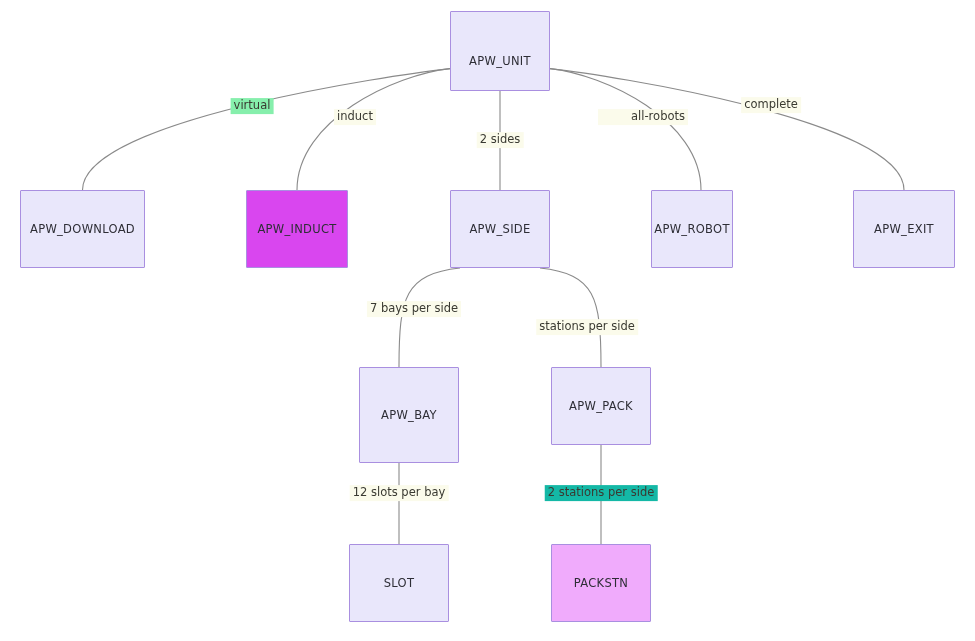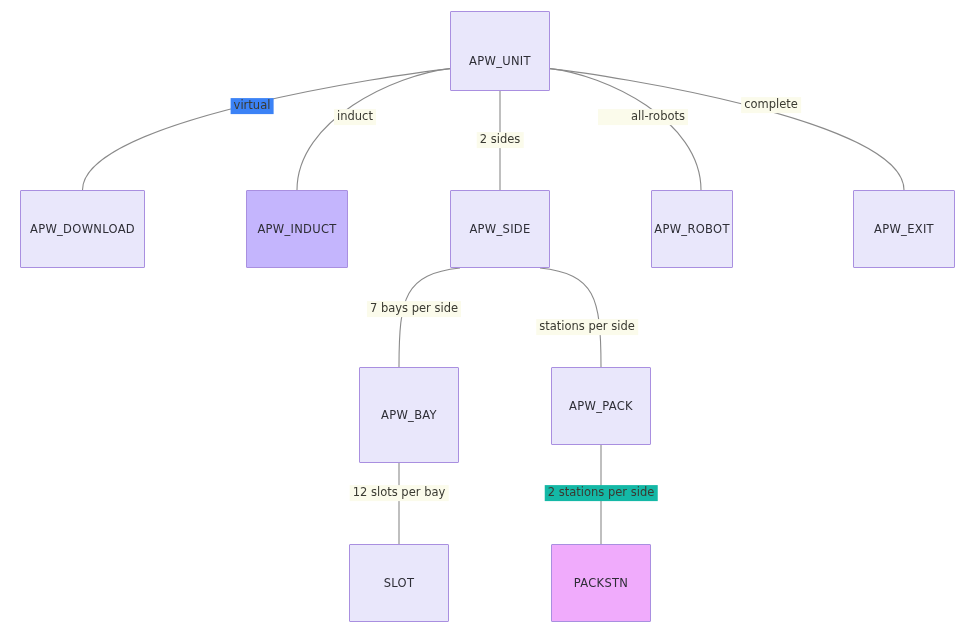--- a/index.html
+++ b/index.html
@@ -171,21 +171,21 @@
       </g>
     </svg>
 
   <div id="entity-layer">
       <div class="entity-box" style="left: 450px; top: 11px; width: 100px; height: 80px; background: rgb(233, 231, 251); border-color: rgb(169, 143, 224);">
         <span class="entity-label" style="color: rgb(46, 46, 54); margin-top: 20px;">APW_UNIT</span>
       </div>
       <div class="entity-box" style="left: 20px; top: 190px; width: 125px; height: 78px; background: rgb(233, 231, 251); border-color: rgb(169, 143, 224);">
         <span class="entity-label" style="color: rgb(46, 46, 54);">APW_DOWNLOAD</span>
       </div>
-      <div class="entity-box" style="left: 246px; top: 190px; width: 102px; height: 78px; background: #c4b5fd; border-color: rgb(169, 143, 224);">
+      <div class="entity-box" style="left: 246px; top: 190px; width: 102px; height: 78px; background: #d946ef; border-color: rgb(169, 143, 224);">
         <span class="entity-label" style="color: rgb(46, 46, 54);">APW_INDUCT</span>
       </div>
       <div class="entity-box" style="left: 450px; top: 190px; width: 100px; height: 78px; background: rgb(233, 231, 251); border-color: rgb(169, 143, 224);">
         <span class="entity-label" style="color: rgb(46, 46, 54); text-align: right;">APW_SIDE</span>
       </div>
       <div class="entity-box" style="left: 651px; top: 190px; width: 82px; height: 78px; background: rgb(233, 231, 251); border-color: rgb(169, 143, 224);">
         <span class="entity-label" style="color: rgb(46, 46, 54);">APW_ROBOT</span>
       </div>
       <div class="entity-box" style="left: 853px; top: 190px; width: 102px; height: 78px; background: rgb(233, 231, 251); border-color: rgb(169, 143, 224);">
         <span class="entity-label" style="color: rgb(46, 46, 54);">APW_EXIT</span>
@@ -197,21 +197,21 @@
         <span class="entity-label" style="color: rgb(46, 46, 54);">APW_PACK</span>
       </div>
       <div class="entity-box" style="left: 349px; top: 544px; width: 100px; height: 78px; background: rgb(233, 231, 251); border-color: rgb(169, 143, 224);">
         <span class="entity-label" style="color: rgb(46, 46, 54);">SLOT</span>
       </div>
       <div class="entity-box" style="left: 551px; top: 544px; width: 100px; height: 78px; background: #f0abfc; border-color: rgb(169, 143, 224);">
         <span class="entity-label" style="color: rgb(46, 46, 54);">PACKSTN</span>
       </div>
     </div>
   <div id="label-layer">
-      <div class="edge-label" style="left: 252px; top: 106px; background: #3b82f6; color: rgb(58, 58, 50);">virtual</div>
+      <div class="edge-label" style="left: 252px; top: 106px; background: #86efac; color: rgb(58, 58, 50);">virtual</div>
       <div class="edge-label" style="left: 355px; top: 117px; background: rgb(251, 251, 235); color: rgb(58, 58, 50);">induct</div>
       <div class="edge-label" style="left: 500px; top: 140px; background: rgb(251, 251, 235); color: rgb(58, 58, 50);">2 sides</div>
       <div class="edge-label" style="left: 643px; top: 117px; background: rgb(251, 251, 235); color: rgb(58, 58, 50); padding-left: 33px;">all-robots</div>
       <div class="edge-label" style="left: 743px; top: 105px; background: rgb(251, 251, 235); color: rgb(58, 58, 50); margin-left: 28px;">complete</div>
       <div class="edge-label" style="left: 414px; top: 309px; background: rgb(251, 251, 235); color: rgb(58, 58, 50);">7 bays per side</div>
       <div class="edge-label" style="left: 587px; top: 327px; background: rgb(251, 251, 235); color: rgb(58, 58, 50);">stations per side</div>
       <div class="edge-label" style="left: 399px; top: 493px; background: rgb(251, 251, 235); color: rgb(58, 58, 50);">12 slots per bay</div>
       <div class="edge-label" style="left: 601px; top: 493px; background: #14b8a6; color: rgb(58, 58, 50);">2 stations per side</div>
     </div>
 

